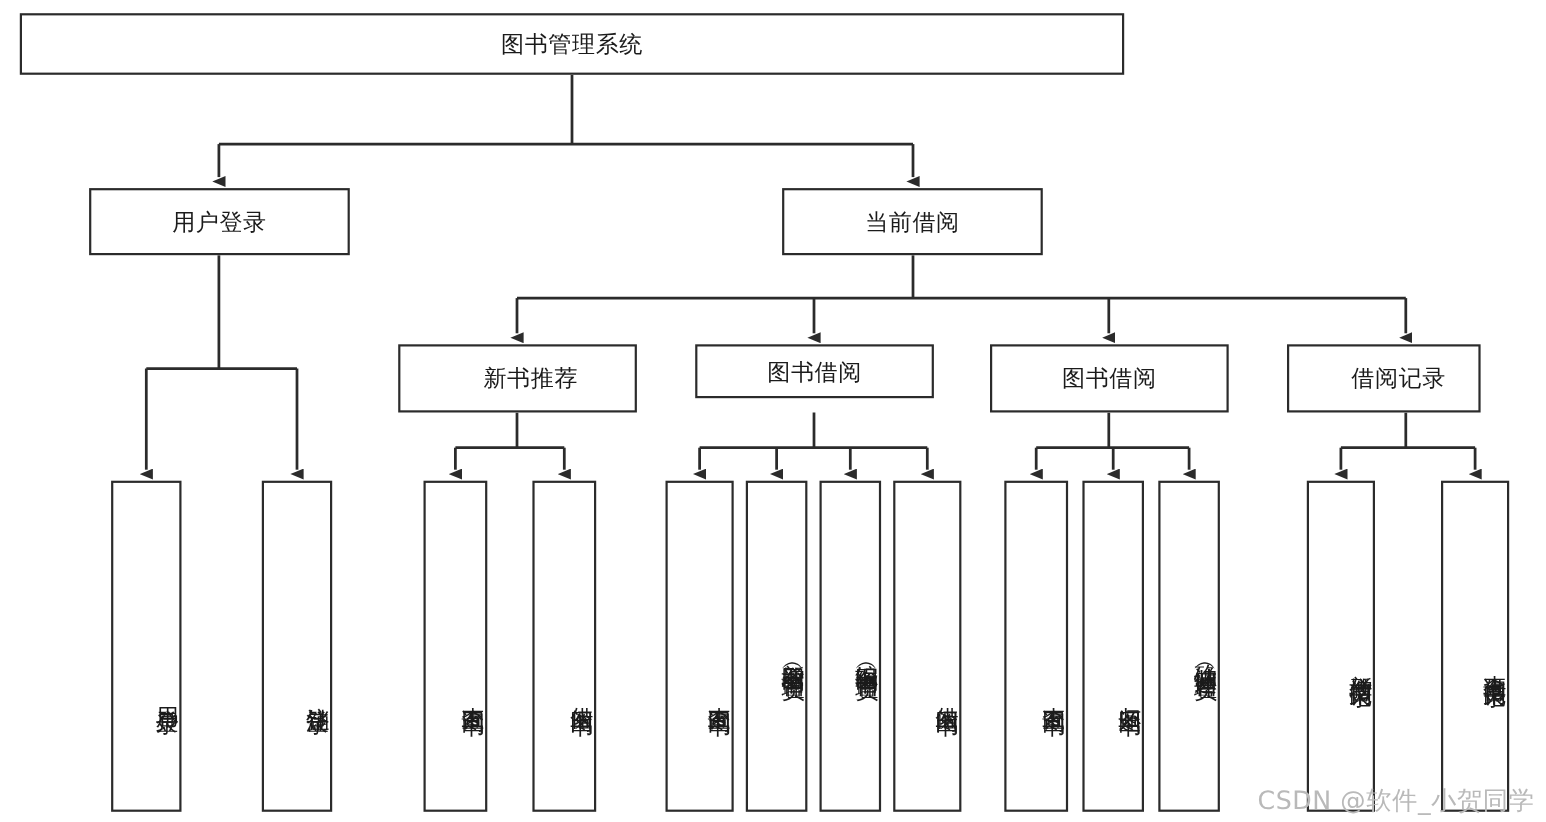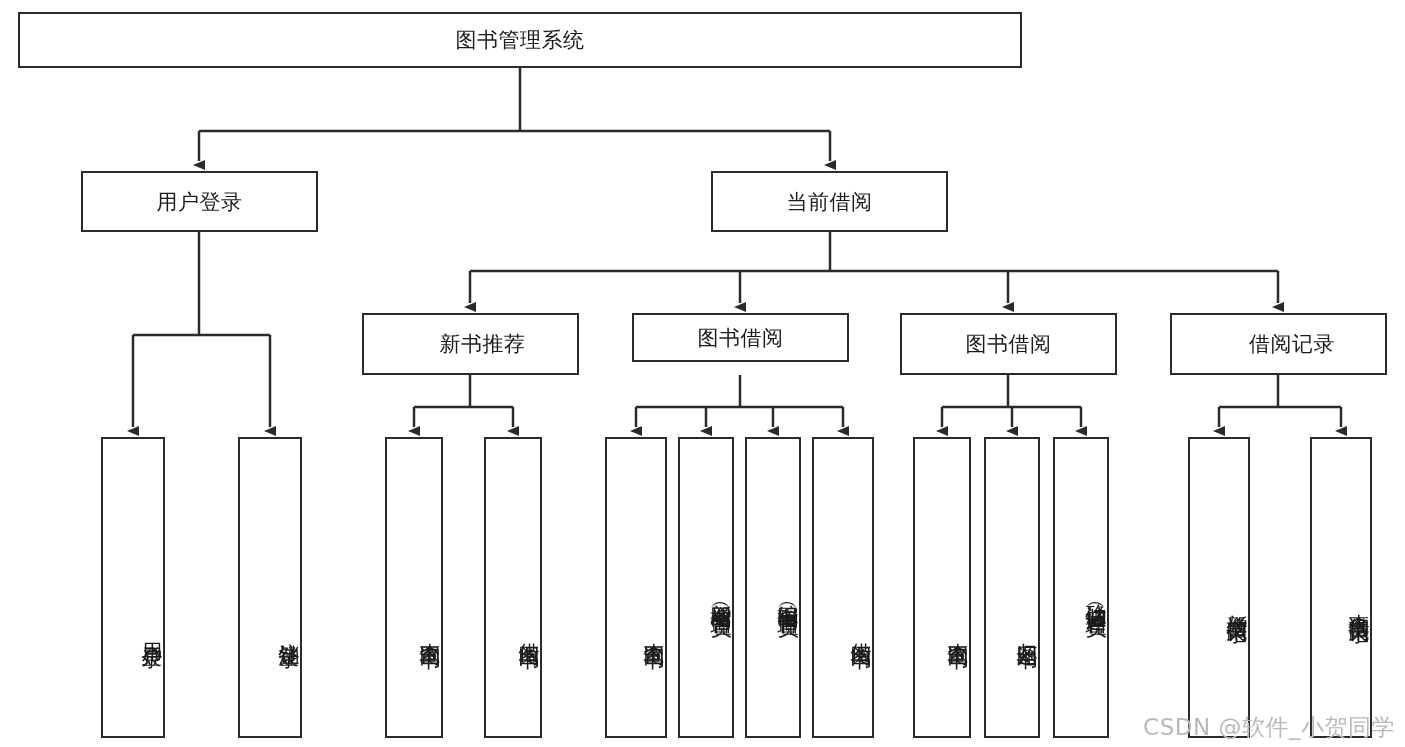--- a/index.html
+++ b/index.html
@@ -139,21 +139,21 @@
 
   <div class="node h" style="left: 362px; top: 313px; width: 217px; height: 62px; padding-left: 24px;">
     <span class="node-label">新书推荐</span>
   </div>
   <div class="node h" style="left: 632px; top: 313px; width: 217px; height: 49px;">
     <span class="node-label">图书借阅</span>
   </div>
   <div class="node h" style="left: 900px; top: 313px; width: 217px; height: 62px;">
     <span class="node-label">图书借阅</span>
   </div>
-  <div class="node h" style="left: 1170px; top: 313px; width: 217px; height: 62px; padding-left: 27px;">
+  <div class="node h" style="left: 1170px; top: 313px; width: 176px; height: 62px; padding-left: 27px;">
     <span class="node-label">借阅记录</span>
   </div>
 
   <div class="node v pad-mid" style="left: 101px; top: 437px; width: 64px; height: 301px;">
     <span class="node-label">用户登录</span>
   </div>
   <div class="node v pad-mid" style="left: 238px; top: 437px; width: 64px; height: 301px;">
     <span class="node-label">注销登录</span>
   </div>
   <div class="node v pad-mid" style="left: 385px; top: 437px; width: 58px; height: 301px;">

